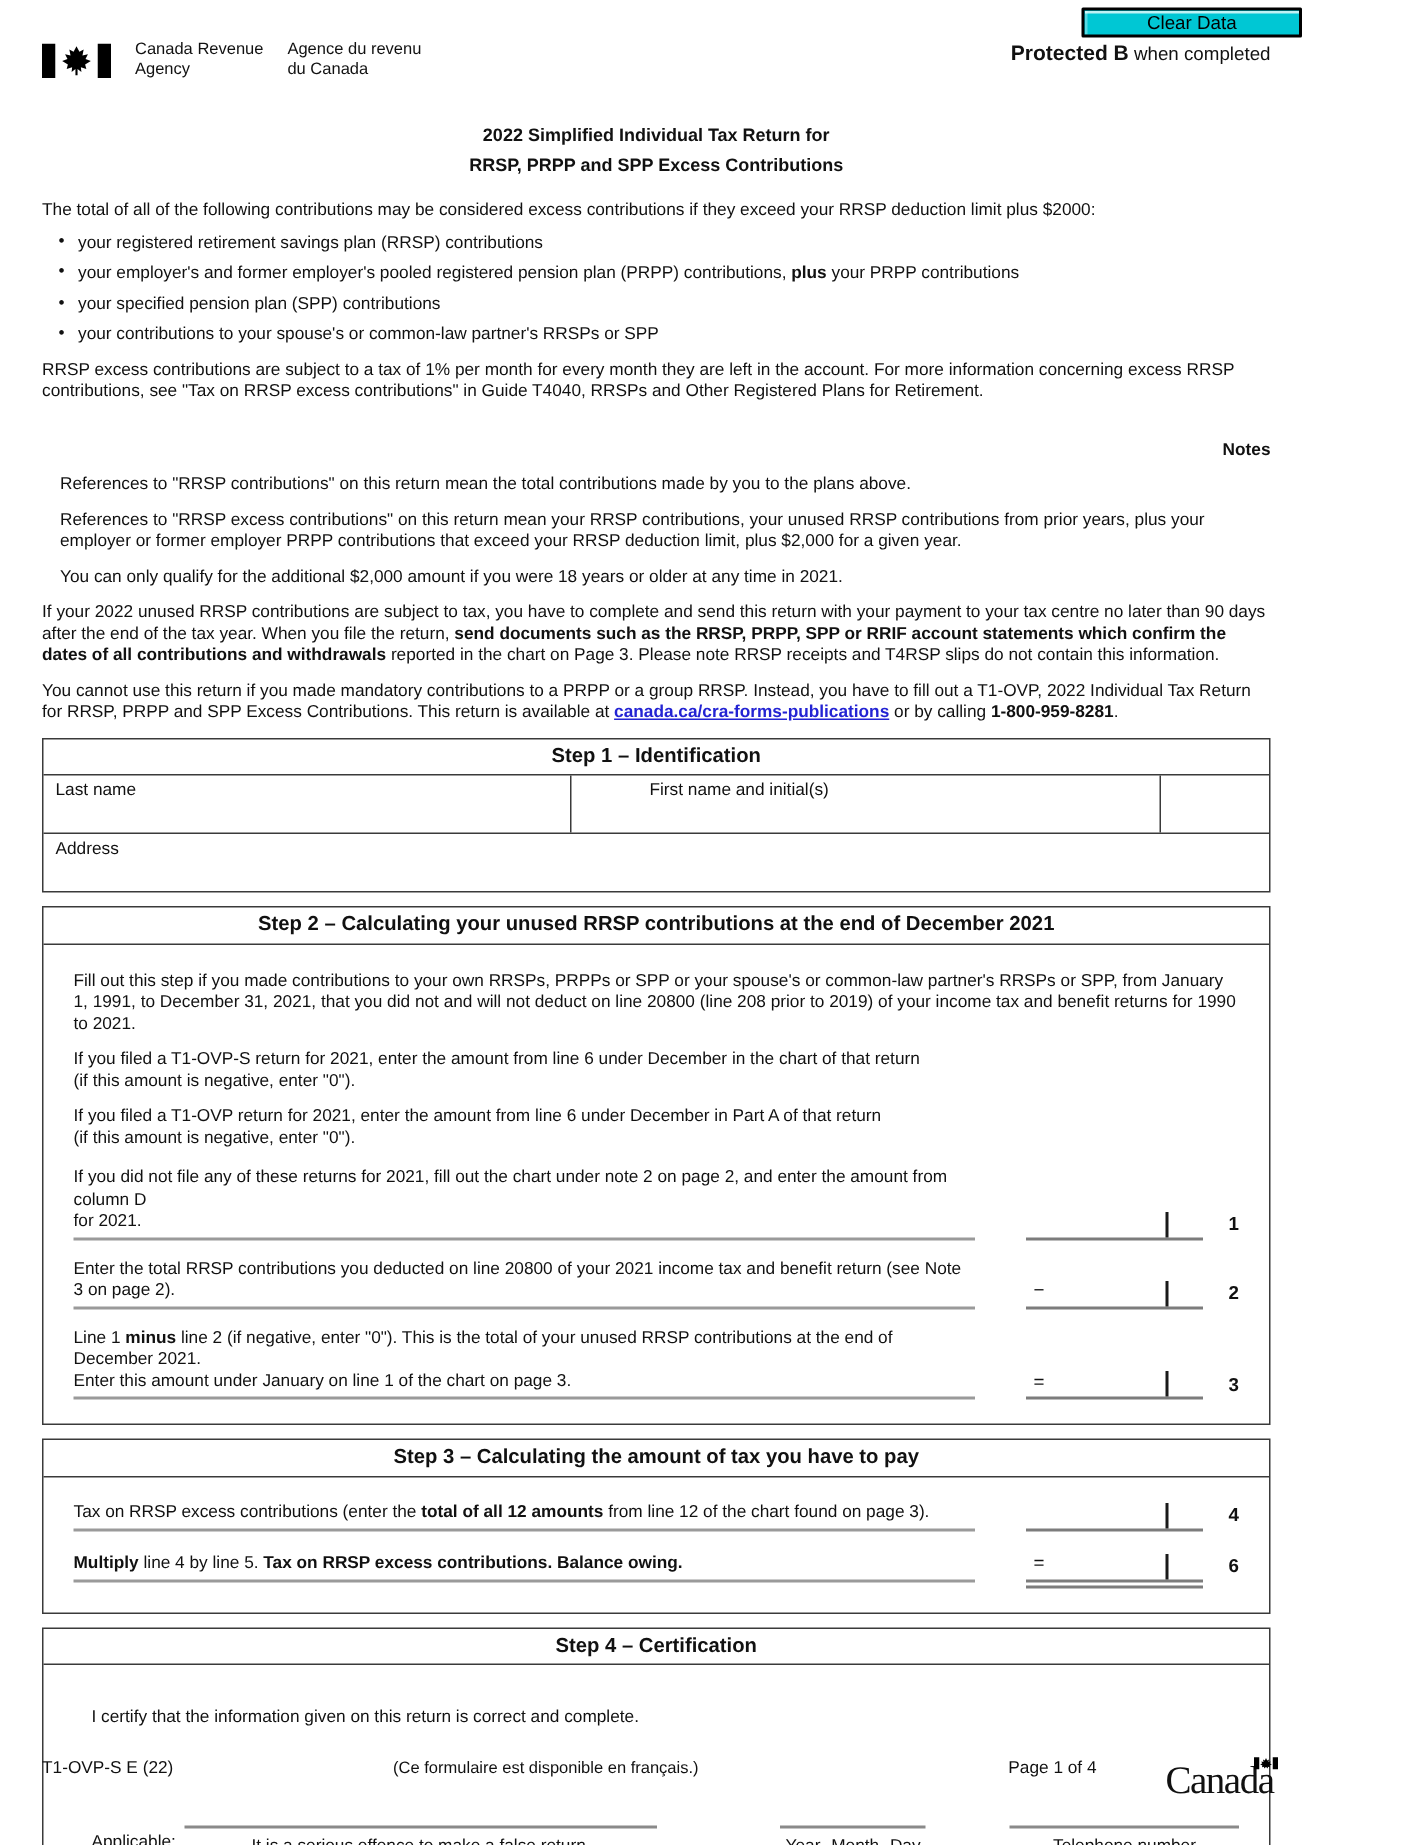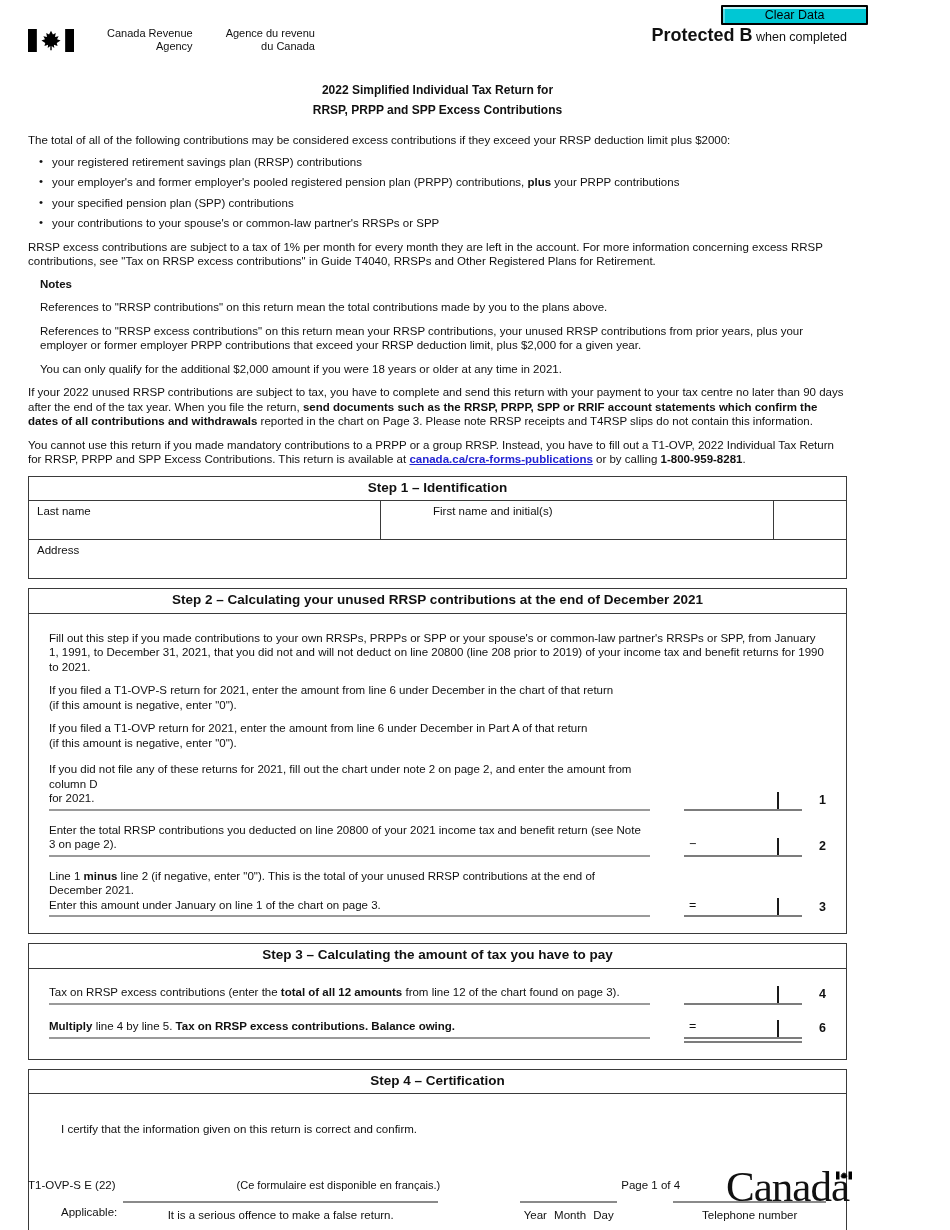--- a/index.html
+++ b/index.html
@@ -12,36 +12,36 @@
   .page { position:relative; width:875px; height:1230px; }
 
   
   .clear-btn {
     position:absolute; top:5px; right:7px; width:147px; height:20px;
     background:#00c7d4; border:2px solid #000; border-radius:1px;
     box-shadow: inset 0 2px 0 rgba(255,255,255,.75), inset 2px 0 0 rgba(255,255,255,.35);
     font-family:"Liberation Sans",sans-serif; font-size:12.5px; color:#000; padding:0; cursor:pointer;
   }
   .protected { position:absolute; top:28px; right:28px; font-size:12.5px; }
-  .protected b { font-size:18px;margin-top:37px; }
-  .logo { position:absolute; top:27px; left:28px; display:flex; align-items:flex-start; gap:17px;text-align:right; }
+  .protected b { font-size:14px;margin-top:37px; }
+  .logo { position:absolute; top:27px; left:28px; display:flex; align-items:flex-start; gap:0; }
   .logo svg { width:46px; height:23px; margin-top:2px; }
   .logo .col { font-size:11px; line-height:13px; margin-left:16px; }
 
   
   .title { padding-top:80px; text-align:center; font-size:12px; font-weight:bold; line-height:20px; }
 
   .content { padding:0 28px; }
   .lead { margin-top:13px; }
   ul.bullets { list-style:none; margin:7px 0 0 10px; padding:0; }
   ul.bullets li { position:relative; padding-left:14px; margin-top:6px; }
   ul.bullets li::before { content:"•"; position:absolute; left:1px; top:-1px; }
   .para { margin-top:9px; }
   .indent { margin-left:12px; }
-  .notes-title { font-weight:bold; margin-top:8px; margin-left:12px; }
+  .notes-title { font-weight:bold; margin-top:24px; margin-left:12px;text-align:right; }
   a.form-link { color:#2323d3; font-weight:bold; text-decoration:underline; }
 
   
   .stepbox { border:1.6px solid #3a3a3a; margin-top:9px; background:#fff; }
   .stepbox h2 { font-size:13.5px; font-weight:bold; margin:0; padding:4px 10px 5px; border-bottom:1.6px solid #3a3a3a;text-align:center; }
 
   
   .id-row1 { display:grid; grid-template-columns:352px 349px 1fr;gap:44px; }
   .id-cell { padding:3px 8px; height:38px; }
   .id-cell.br { border-right:1.2px solid #3a3a3a; }
@@ -68,25 +68,25 @@
   .sig-label { margin-left:12px; flex:none; padding-bottom:3px; }
   .col-field { display:flex; flex-direction:column; }
   .uline { border-bottom:2px solid #8a8a8a; height:18px; }
   .ucap { text-align:center; margin-top:5px; }
   .sig-col { width:330px; margin-left:6px; }
   .date-col { width:102px; margin-left:82px; }
   .date-col .ucap { word-spacing:4px; }
   .tel-col { width:160px; margin-left:56px; }
 
   
-  .footer { position:absolute; left:28px; right:26px; top:1172px; display:flex; align-items:center; }
+  .footer { position:absolute; left:28px; right:26px; top:1172px; display:flex; align-items:flex-start; }
   .footer .code { flex:none; padding-bottom:4px; }
   .footer .fr { flex:1; text-align:center; font-size:11px; padding-bottom:4px; margin-left:-60px; }
   .footer .pg { flex:none; margin-right:46px; padding-bottom:4px; }
-  .wordmark { position:relative; font-family:"Liberation Serif","DejaVu Serif",serif; font-size:43px; line-height:30px; letter-spacing:-1px; flex:none; }
+  .wordmark { position:relative; font-family:"Liberation Serif","DejaVu Serif",serif; font-size:26px; line-height:30px; letter-spacing:-1px; flex:none; }
   .wordmark svg { position:absolute; top:-1px; right:-3px; width:16px; height:9px; }
 </style>
 </head>
 <body>
 
 <div class="page">
 
   <button class="clear-btn">Clear Data</button>
   <div class="protected">
     <b>Protected B</b>
@@ -216,21 +216,21 @@
               <span class="ftick"></span>
             </div>
           <div class="fnum">6</div>
         </div>
       </div>
     </div>
 
     <div class="stepbox">
       <h2>Step 4 – Certification</h2>
       <div class="s4-body">
-        <div class="certify">I certify that the information given on this return is correct and confirm.</div>
+        <div class="certify">I certify that the information given on this return is correct and complete.</div>
         <div class="sig-row">
           <div class="sig-label">Applicable:</div>
           <div class="col-field sig-col">
             <div class="uline"></div>
             <div class="ucap">It is a serious offence to make a false return.</div>
           </div>
           <div class="col-field date-col">
             <div class="uline"></div>
             <div class="ucap">Year Month Day</div>
           </div>

